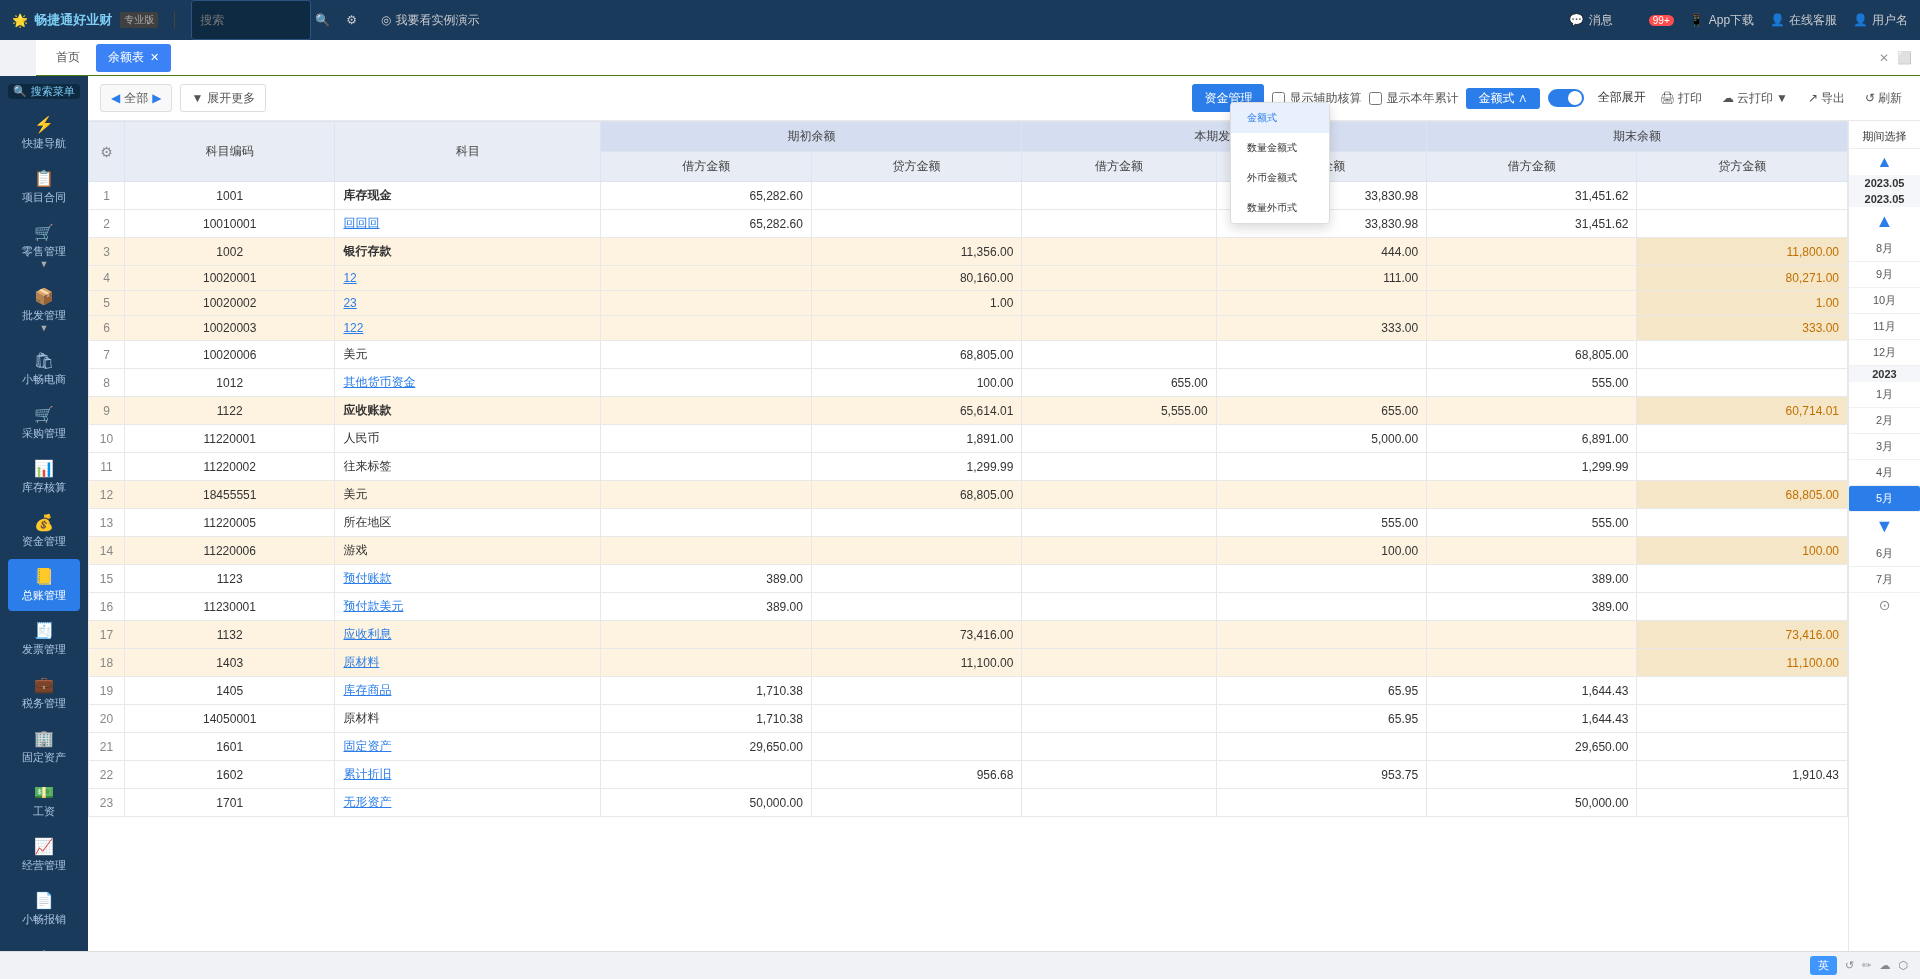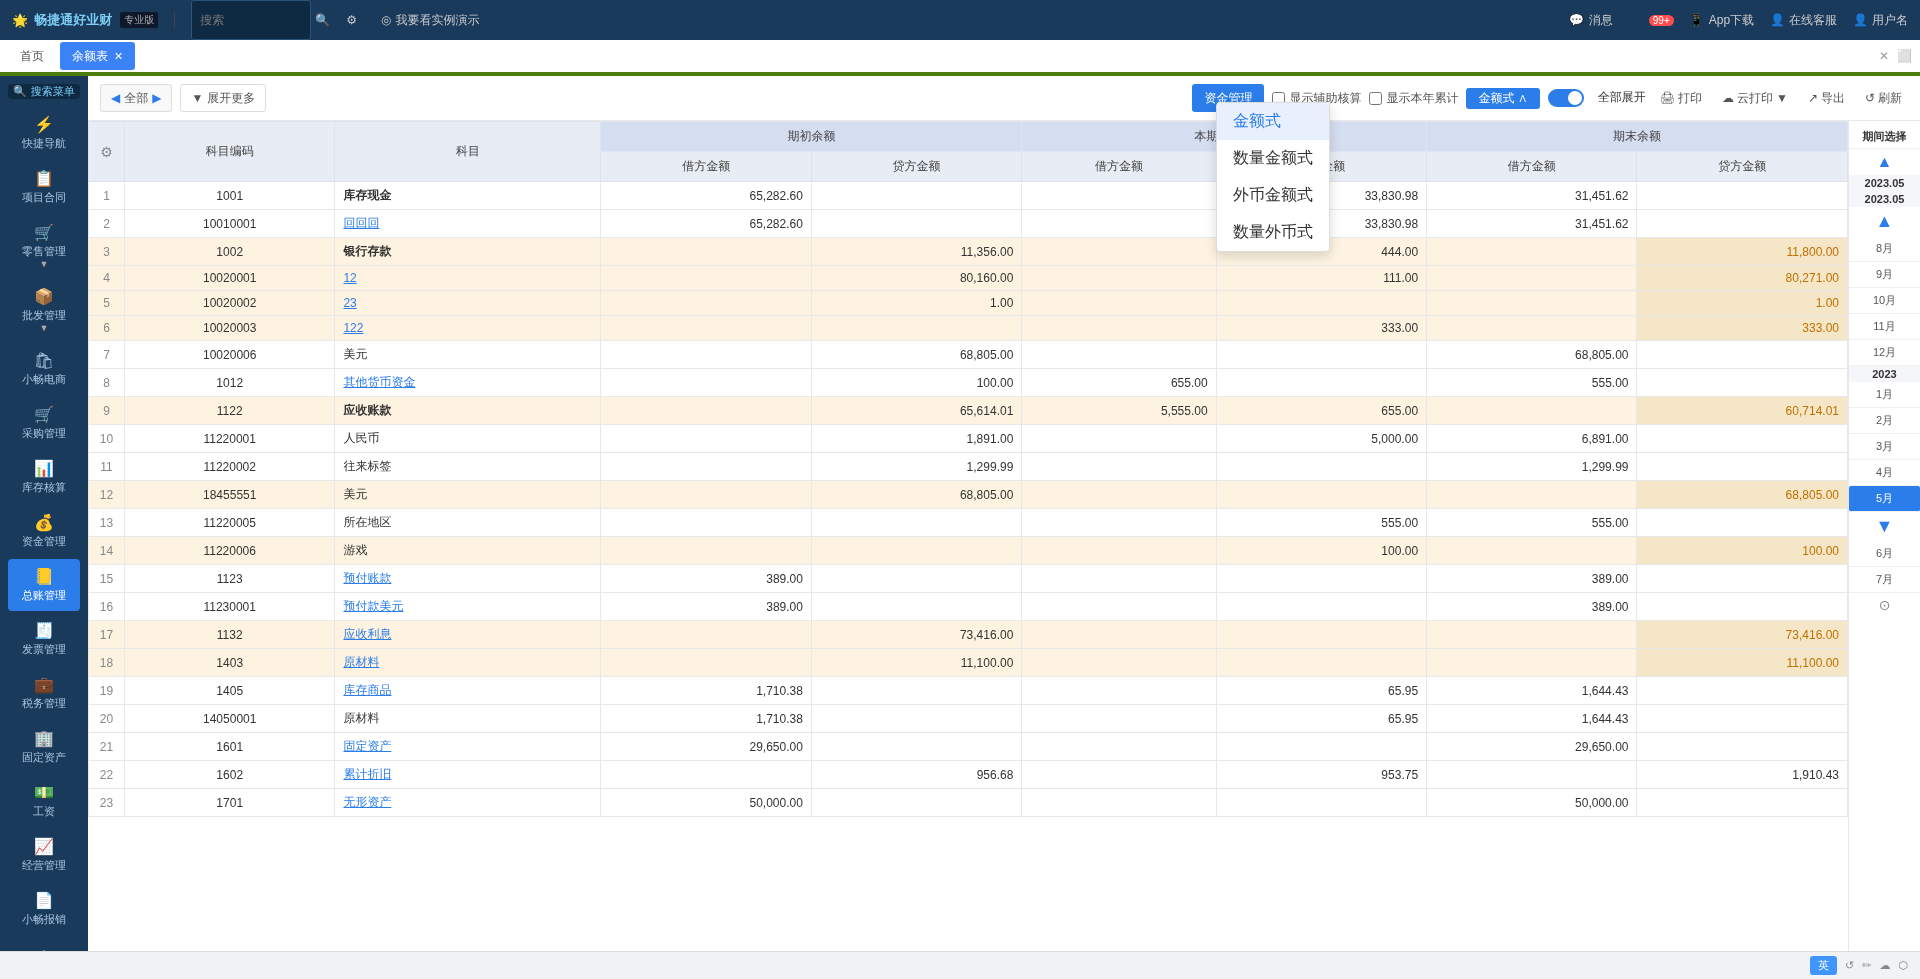--- a/index.html
+++ b/index.html
@@ -10,34 +10,35 @@
       height: 40px;
       background: #1a3a5c;
       display: flex;
       align-items: center;
       padding: 0 12px;
       color: #fff;
       justify-content: space-between;
     }
     .top-bar-left { display: flex; align-items: center; gap: 8px; }
     .app-logo { display: flex; align-items: center; gap: 6px; font-size: 13px; font-weight: bold; color: #7ecef4; }
-    .app-version { font-size: 10px; color: #aaa; background: #0f172a; padding: 1px 4px; border-radius: 2px; }
+    .app-version { font-size: 10px; color: #aaa; background: #404040; padding: 1px 4px; border-radius: 2px; }
     .top-bar-right { display: flex; align-items: center; gap: 16px; font-size: 12px; color: #ccc; }
     .top-bar-right-item { display: flex; align-items: center; gap: 4px; cursor: pointer; }
     .badge-red { background: #ff4d4f; color: #fff; border-radius: 8px; font-size: 10px; padding: 0 4px; margin-left: 32px; }
 
     
     .tab-bar {
       height: 36px;
       background: #fff;
       display: flex;
       align-items: center;
-      border-bottom: 4px solid #4d7c0f;
+      border-bottom: 1px solid #4d7c0f;
       padding: 0 8px;
       gap: 4px;
+      margin-left: 36px;
     }
     .tab-item {
       height: 28px;
       padding: 0 12px;
       display: flex;
       align-items: center;
       gap: 6px;
       border-radius: 3px;
       cursor: pointer;
       font-size: 12px;
@@ -254,21 +255,21 @@
       border-radius: 4px;
       box-shadow: 0 4px 12px rgba(0,0,0,0.15);
       z-index: 100;
       top: 102px;
       right: 590px;
       min-width: 100px;
     }
     .dropdown-item {
       padding: 8px 16px;
       cursor: pointer;
-      font-size: 16px;
+      font-size: 10px;
       color: #333;
     }
     .dropdown-item.active { color: #2b7de9; background: #e8f0fe; }
 
     
     .right-panel {
       width: 72px;
       background: #fff;
       border-left: 1px solid #e8e8e8;
       display: flex;
@@ -299,21 +300,21 @@
       color: #2b7de9;
       font-size: 16px;
     }
     .rp-title {
       font-size: 11px;
       color: #333;
       padding: 4px 6px;
       border-bottom: 1px solid #eee;
       width: 100%;
       text-align: center;
-      font-weight: bold;
+      font-weight: normal;
     }
   </style>
 </head>
 <body>
 
 <div class="top-bar">
   <div class="top-bar-left">
     <div class="app-logo">
       <span>🌟</span>
       <span>畅捷通好业财</span>

